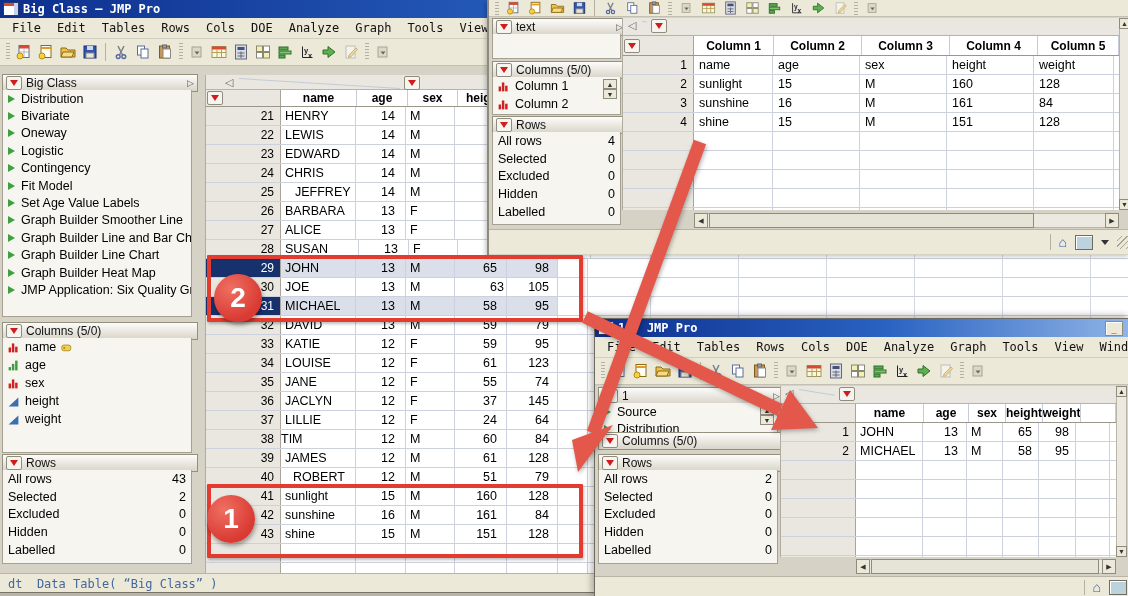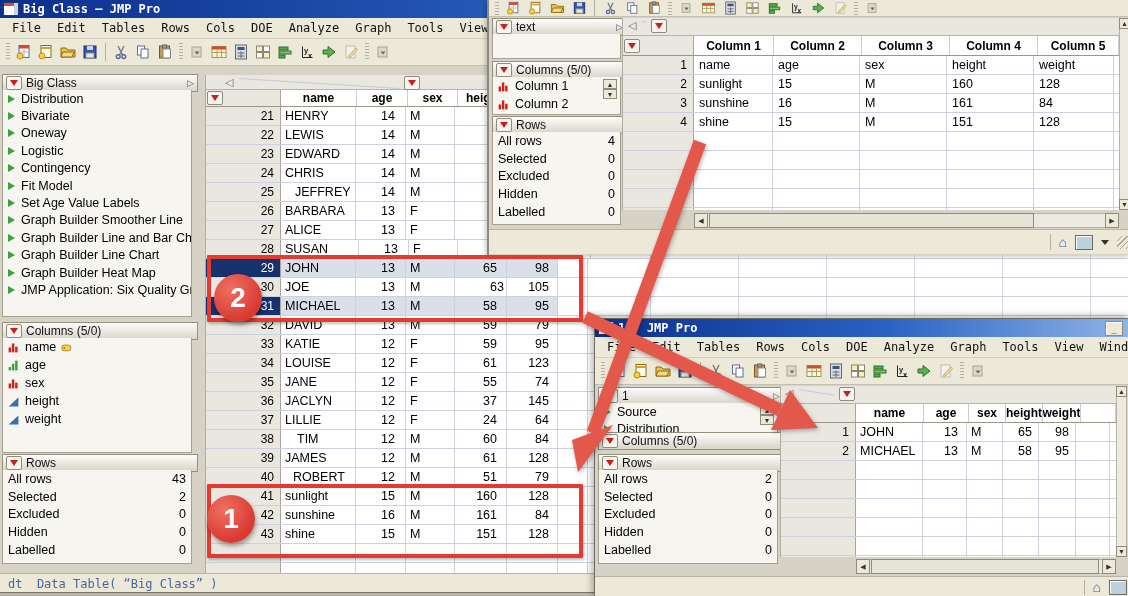--- a/index.html
+++ b/index.html
@@ -518,21 +518,21 @@
           <div class="rowhdr" style="width: 75px; height: 100%;">37</div>
           <div class="tcell hl" style="width: 75px; height: 100%; justify-content: flex-start; padding-left: 4px;">LILLIE</div>
           <div class="tcell hl" style="width: 50px; height: 100%; justify-content: flex-end; padding-right: 10px;">12</div>
           <div class="tcell hl" style="width: 49px; height: 100%; justify-content: flex-start; padding-left: 4px;">F</div>
           <div class="tcell hl" style="width: 52px; height: 100%; justify-content: flex-end; padding-right: 9px;">24</div>
           <div class="tcell hl" style="width: 51px; height: 100%; justify-content: flex-end; padding-right: 8px;">64</div>
           <div class="tcell" style="width: 30px; height: 100%; justify-content: flex-start; padding-left: 4px;"></div>
         </div>
         <div class="trow" style="height: 18px; width: 923px;">
           <div class="rowhdr" style="width: 75px; height: 100%;">38</div>
-          <div class="tcell hl" style="width: 75px; height: 100%; justify-content: flex-start; padding-left: 16px;">TIM</div>
+          <div class="tcell hl" style="width: 75px; height: 100%; justify-content: flex-start; padding-left: 0;">TIM</div>
           <div class="tcell hl" style="width: 50px; height: 100%; justify-content: flex-end; padding-right: 10px;">12</div>
           <div class="tcell hl" style="width: 49px; height: 100%; justify-content: flex-start; padding-left: 4px;">M</div>
           <div class="tcell hl" style="width: 52px; height: 100%; justify-content: flex-end; padding-right: 9px;">60</div>
           <div class="tcell hl" style="width: 51px; height: 100%; justify-content: flex-end; padding-right: 8px;">84</div>
           <div class="tcell" style="width: 30px; height: 100%; justify-content: flex-start; padding-left: 4px;"></div>
         </div>
         <div class="trow" style="height: 18px; width: 923px;">
           <div class="rowhdr" style="width: 75px; height: 100%;">39</div>
           <div class="tcell hl" style="width: 75px; height: 100%; justify-content: flex-start; padding-left: 4px;">JAMES</div>
           <div class="tcell hl" style="width: 50px; height: 100%; justify-content: flex-end; padding-right: 10px;">12</div>

